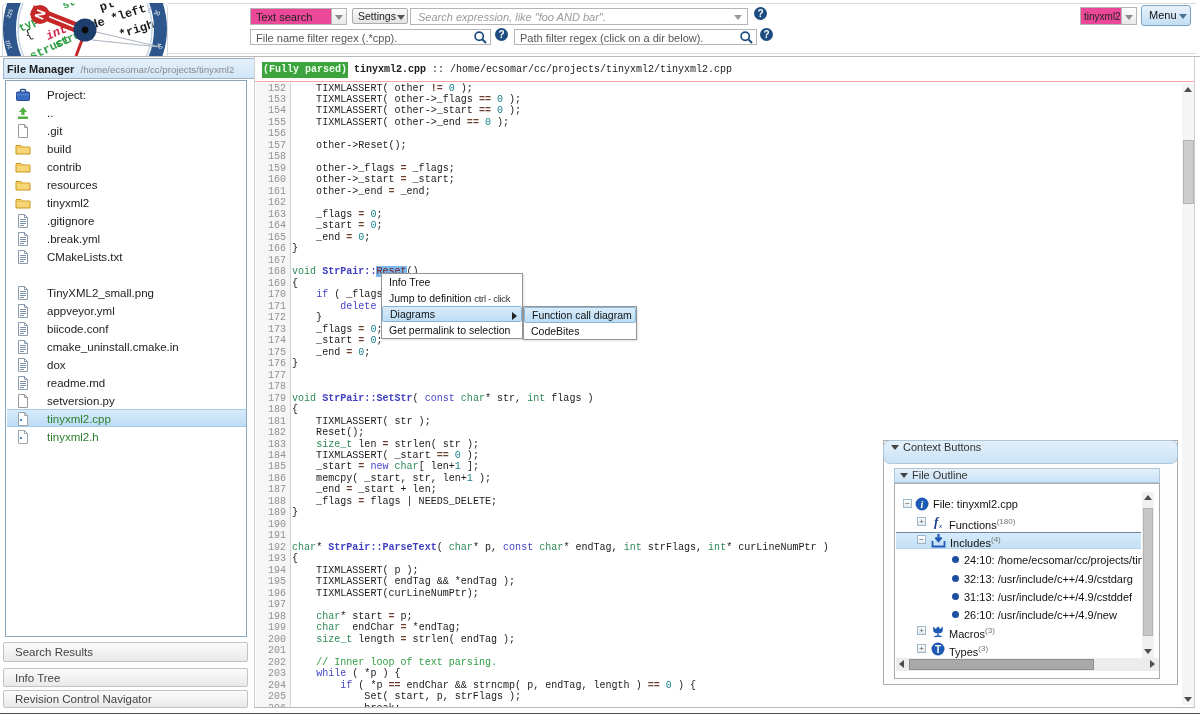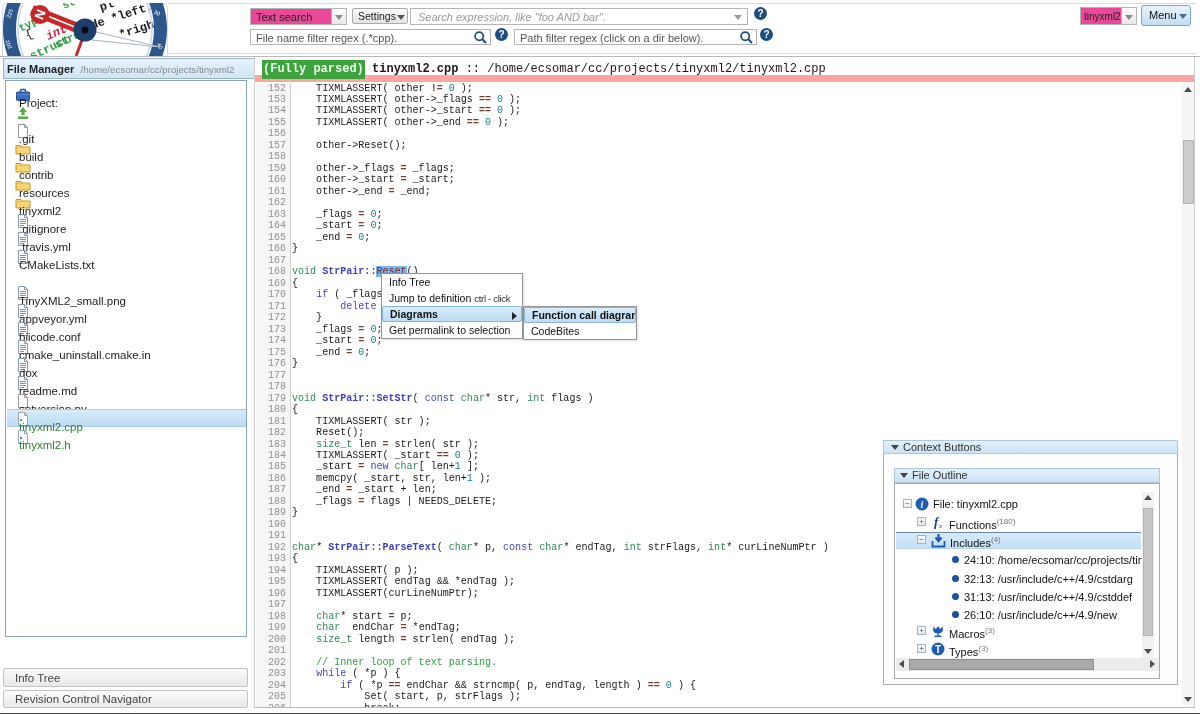--- a/index.html
+++ b/index.html
@@ -27,33 +27,33 @@
   background:linear-gradient(#e6f1fb,#cfe5f7); border:1px solid #9cb3c5;
   font-size:11px; line-height:20px; color:#222; white-space:nowrap; overflow:hidden; }
 #fm-tree { position:absolute; left:2px; top:22px; width:242px; height:557px;
   background:#fff; border:1px solid #87a5bd; overflow:hidden; }
 .acc { position:absolute; left:0; width:245px; height:20px;
   background:linear-gradient(#fbfbfb,#e9e9e9); border:1px solid #c3c3c3;
   border-radius:2px; font-size:11.5px; color:#444; line-height:19px;
   padding-left:11px; }
 .frow { position:absolute; left:0; width:240px; height:18px; font-size:11.5px;
   color:#1c1c1c; line-height:18px; }
-.frow .lbl { position:absolute; left:13px; top:0; white-space:nowrap;margin-top:8px; }
+.frow .lbl { position:absolute; left:41px; top:0; white-space:nowrap; }
 .frow svg { position:absolute; left:9px; top:1px; }
 .green { color:#2c7f2c; }
 #fsel { position:absolute; left:1px; width:240px; height:18px;
   background:linear-gradient(#d8ebfa,#bcdcf4); border-top:1px solid #a8cce8;
   border-bottom:1px solid #a8cce8; }
 
 #codepanel { left:254px; top:57px; width:941px; height:651px;
   border-left:1px solid #cfcfcf; border-right:1px solid #cfcfcf;
   border-bottom:1px solid #b9b9b9; background:#fff; }
 #codeheader { position:absolute; left:0; top:0; width:939px; height:25px;
-  border-bottom:7px solid #fca5a5; background:#fff;
-  font-family:"Liberation Mono", monospace; font-size:12px; line-height:25px;
+  border-bottom:1px solid #fca5a5; background:#fff;
+  font-family:"Liberation Mono", monospace; font-size:10px; line-height:25px;
   white-space:pre; color:#1a1a1a; padding-left:7px; }
 .badge { background:#3da33d; color:#ecffec; font-weight:bold; padding:2px 1px 3px 1px; }
 #linenos { position:absolute; left:1px; top:25.5px; width:35px; height:624px; overflow:hidden;
   background:#f6f6f6; border-right:1px solid #d2d2d2;
   font-family:"Liberation Mono", monospace; font-size:10.05px; line-height:11.48px;
   color:#919191; text-align:right; padding:0 4px 0 0; }
 #src { position:absolute; left:37px; top:25.5px; width:880px; height:624px; overflow:hidden;
   font-family:"Liberation Mono", monospace; font-size:10.05px; line-height:11.48px;
   color:#1a1a1a; white-space:pre; padding-top:0; }
 #src .t { color:#2e8b57; }
@@ -74,21 +74,21 @@
 .arr.lf { border-top:4px solid transparent; border-bottom:4px solid transparent;
   border-right:5px solid #4d4d4d; }
 .arr.rt { border-top:4px solid transparent; border-bottom:4px solid transparent;
   border-left:5px solid #4d4d4d; }
 
 .menu { position:absolute; background:#fff; border:1px solid #959595;
   font-size:10.5px; color:#111; box-shadow:1px 1px 2px rgba(0,0,0,0.12); white-space:nowrap; }
 .mi { position:relative; height:16px; line-height:16px; padding:0 1px; overflow:hidden; }
 .mi .pad { padding-left:6px; }
 .mi.hl { background:linear-gradient(#d9ecfb,#bcdcf4); border:1px solid #8ab5d6;
-  border-radius:2px;font-weight:bold; }
+  border-radius:2px; }
 .mi.hl { height:16px; line-height:14px; }
 
 #ctxpanel { left:883px; top:440px; width:295px; height:245px; background:#fdfdfd;
   border:1px solid #ababab; }
 .barblue { position:absolute; background:linear-gradient(#e3f0fb,#cbe3f6);
   border:1px solid #b0c7d8; font-size:11px; color:#333; }
 .caret { display:inline-block; width:0; height:0; border-left:4px solid transparent;
   border-right:4px solid transparent; border-top:5px solid #444;
   margin:0 5px 1px 6px; }
 #outline { position:absolute; left:10px; top:27px; width:266px; height:210px;
@@ -258,21 +258,21 @@
             <path d="M5 6.5 h6 M5 8.5 h6 M5 10.5 h6 M5 12.5 h4" stroke="#7d92aa" stroke-width="1"></path>
           </svg>
           <span class="lbl">.gitignore</span>
         </div>
 <div class="frow" style="top:149px;">
           <svg width="16" height="16" viewBox="0 0 16 16">
             <path d="M3.5 1.5 L9.5 1.5 L12.5 4.5 L12.5 14.5 L3.5 14.5 Z" fill="#fff" stroke="#8a9aae" stroke-width="1"></path>
             <path d="M9.5 1.5 L9.5 4.5 L12.5 4.5" fill="none" stroke="#8a9aae" stroke-width="1"></path>
             <path d="M5 6.5 h6 M5 8.5 h6 M5 10.5 h6 M5 12.5 h4" stroke="#7d92aa" stroke-width="1"></path>
           </svg>
-          <span class="lbl">.travis.yml</span>
+          <span class="lbl">.break.yml</span>
         </div>
 <div class="frow" style="top:167px;">
           <svg width="16" height="16" viewBox="0 0 16 16">
             <path d="M3.5 1.5 L9.5 1.5 L12.5 4.5 L12.5 14.5 L3.5 14.5 Z" fill="#fff" stroke="#8a9aae" stroke-width="1"></path>
             <path d="M9.5 1.5 L9.5 4.5 L12.5 4.5" fill="none" stroke="#8a9aae" stroke-width="1"></path>
             <path d="M5 6.5 h6 M5 8.5 h6 M5 10.5 h6 M5 12.5 h4" stroke="#7d92aa" stroke-width="1"></path>
           </svg>
           <span class="lbl">CMakeLists.txt</span>
         </div>
 <div class="frow" style="top:203px;">
@@ -341,20 +341,21 @@
         </div>
 <div class="frow" style="top:347px;">
           <svg width="16" height="16" viewBox="0 0 16 16">
             <path d="M3.5 1.5 L9.5 1.5 L12.5 4.5 L12.5 14.5 L3.5 14.5 Z" fill="#fff" stroke="#9aa5ae" stroke-width="1"></path>
             <path d="M9.5 1.5 L9.5 4.5 L12.5 4.5" fill="none" stroke="#9aa5ae" stroke-width="1"></path>
             <path d="M5 8 l2 2 M5 10 l2 -2" stroke="#4a86c8" stroke-width="1"></path>
           </svg>
           <span class="lbl green">tinyxml2.h</span>
         </div>
       </div>
+    <div class="acc" style="top:584px;">Search Results</div>
     <div class="acc" style="top:610px;height:19px;">Info Tree</div>
     <div class="acc" style="top:632px;height:18px;line-height:17px;">Revision Control Navigator</div>
   </div>
 
   <div class="abs" id="codepanel">
     <div id="codeheader"><span class="badge">(Fully parsed)</span> <b>tinyxml2.cpp</b> :: /home/ecsomar/cc/projects/tinyxml2/tinyxml2.cpp</div>
     <div id="linenos">152
 153
 154
 155
@@ -481,21 +482,21 @@
      <span class="arr rt" style="right:4px;top:5px;border-left-color:#222;"></span></div>
    <div class="mi"><span class="pad">Get permalink to selection</span></div>
  </div>
  <div class="menu abs" style="left:523px;top:306px;width:114px;height:34px;">
    <div class="mi hl"><span class="in pad">Function call diagram</span></div>
    <div class="mi"><span class="pad">CodeBites</span></div>
  </div>
 </div>
 
   <div class="abs" id="ctxpanel">
-  <div class="barblue" style="left:-1px;top:-1px;width:295px;height:14px;line-height:12px;">
+  <div class="barblue" style="left:-1px;top:-1px;width:295px;height:24px;line-height:12px;border-radius:7px;">
     <span class="caret" style="margin:0 4px 1px 7px;"></span>Context Buttons</div>
   <div class="barblue" style="left:10px;top:27px;width:266px;height:15px;line-height:13px;">
     <span class="caret" style="margin:0 4px 1px 5px;"></span>File Outline</div>
   <div id="outline" style="top:42px;height:196px;">
      <div class="pm" style="left:8px;top:15px;">−</div>
 <div class="orow" style="left:20px;top:11px;"><svg width="14" height="14" viewBox="0 0 14 14" style="position:absolute;left:0;top:2px;">
             <circle cx="7" cy="7" r="6.5" fill="#1f5bb5"></circle>
             <text x="7" y="10.5" font-family="Liberation Serif, serif" font-size="10" font-style="italic" font-weight="bold" fill="#fff" text-anchor="middle">i</text>
           </svg><span style="margin-left:18px;">File: tinyxml2.cpp</span></div>
 <div class="pm" style="left:22px;top:33px;">+</div>

